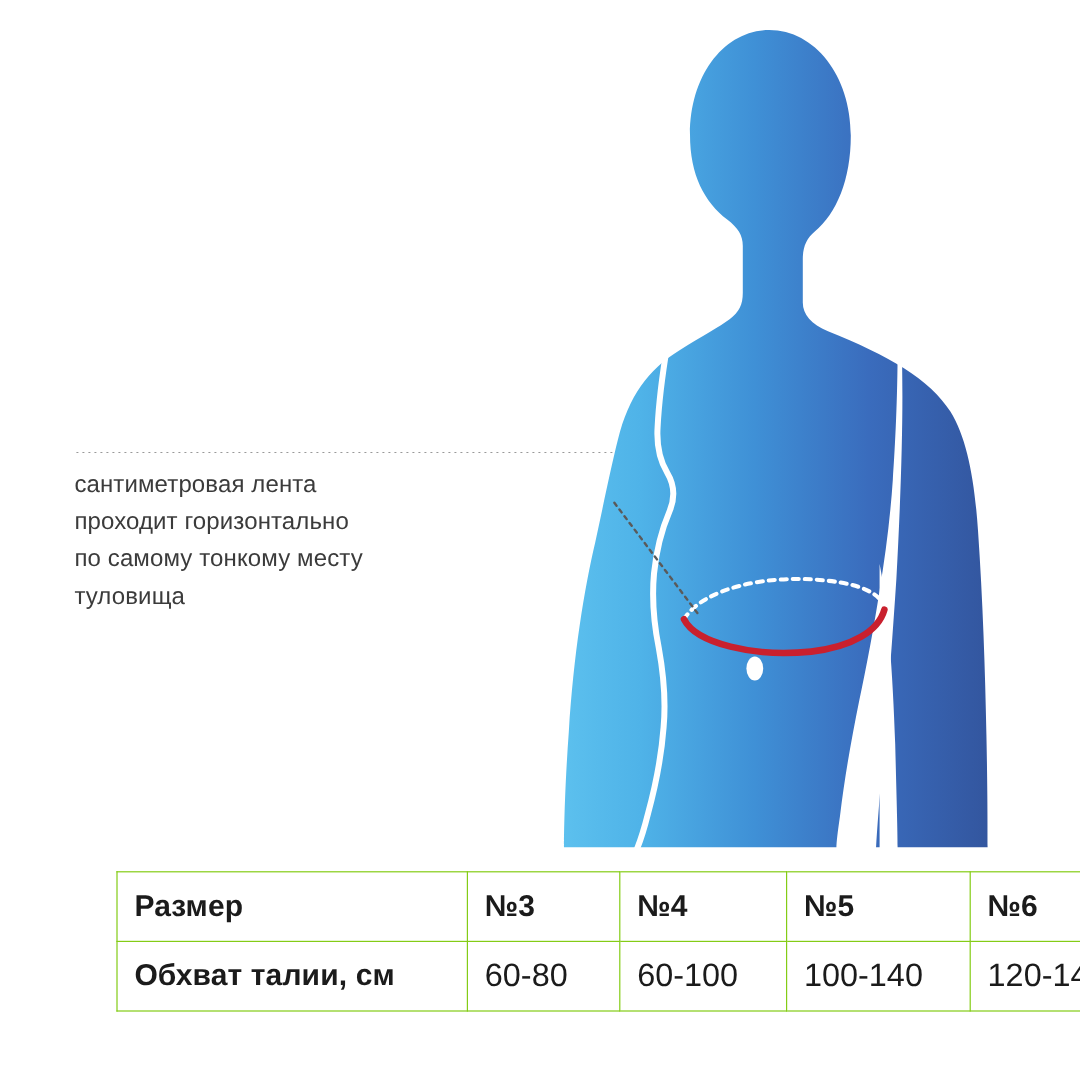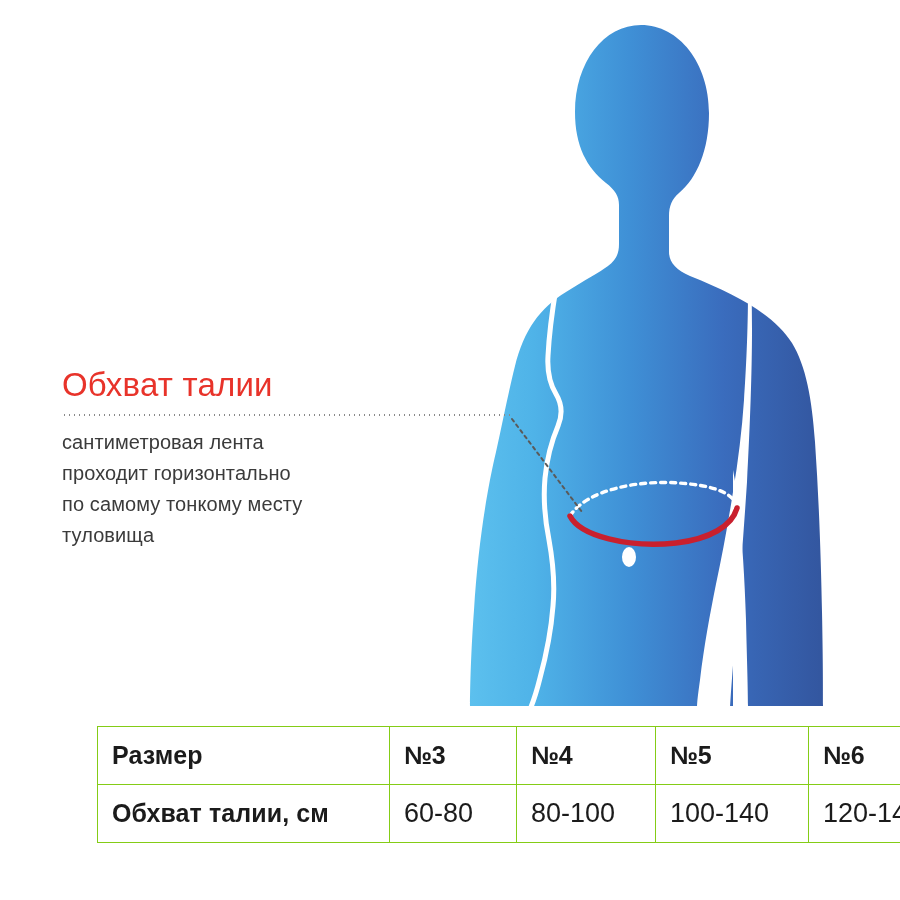--- a/index.html
+++ b/index.html
@@ -231,42 +231,41 @@
     <g>
       <ellipse cx="629" cy="557" rx="7" ry="10" fill="#ffffff"></ellipse>
     </g>
 
     <g>
       <path d="M512,419 L582,512" fill="none" stroke="#5a5a5a" stroke-width="2" stroke-dasharray="3 4" stroke-linecap="round"></path>
     </g>
   </svg>
 
   <div id="annotation">
-    <h1 id="annotation-title">Обхват талии</h1>
     <div id="annotation-rule"></div>
     <p id="annotation-body">сантиметровая лента
 проходит горизонтально
 по самому тонкому месту
 туловища</p>
   </div>
 
   <div id="size-table-wrap">
     <table class="size-table">
       <tbody>
         <tr>
           <td class="label-cell">Размер</td>
           <td class="head-cell col-3">№3</td>
           <td class="head-cell col-4">№4</td>
           <td class="head-cell col-5">№5</td>
           <td class="head-cell col-6">№6</td>
         </tr>
         <tr>
           <td class="label-cell">Обхват талии, см</td>
           <td class="val-cell col-3">60-80</td>
-          <td class="val-cell col-4">80-100</td>
+          <td class="val-cell col-4">60-100</td>
           <td class="val-cell col-5">100-140</td>
           <td class="val-cell col-6">120-140</td>
         </tr>
       </tbody>
     </table>
   </div>
 
 </div>
 
 </body></html>

